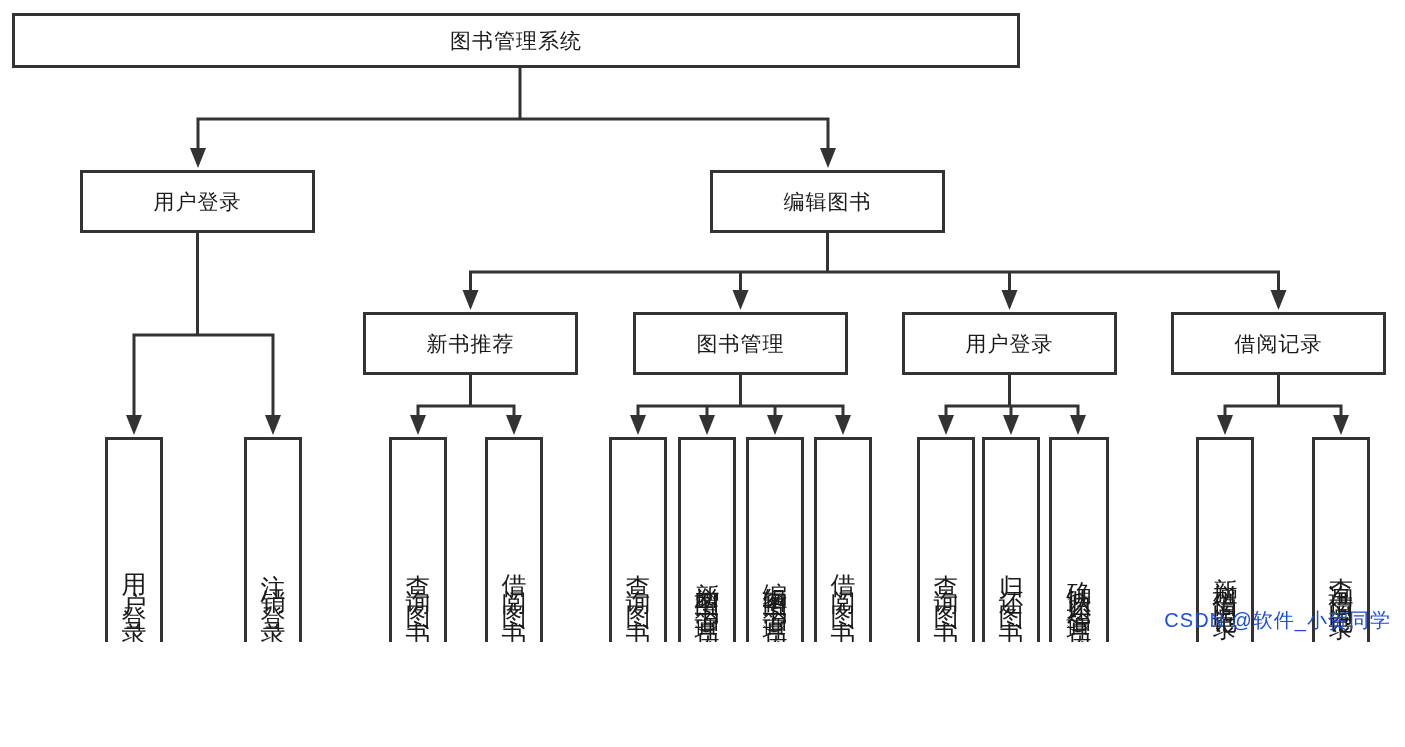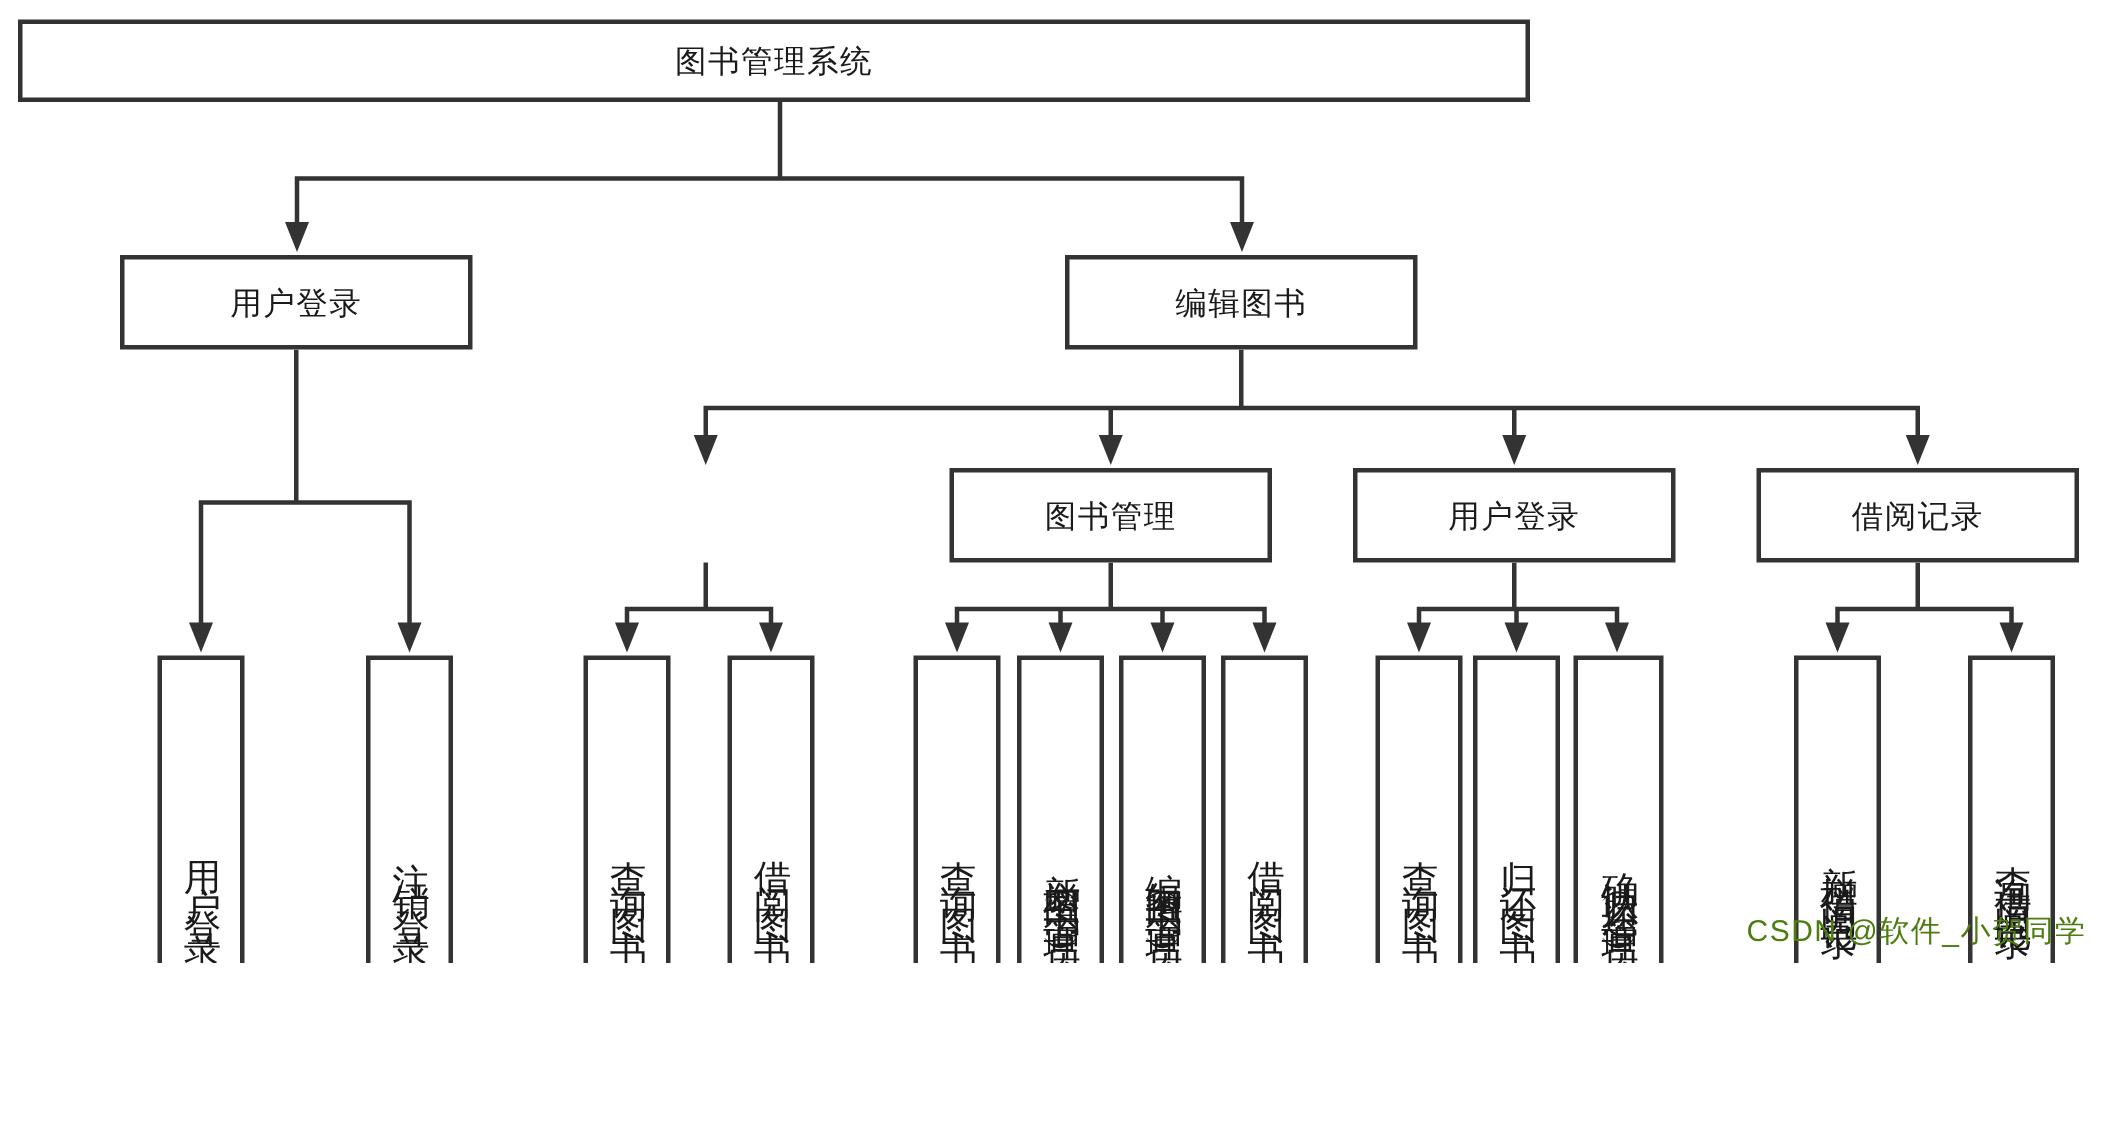--- a/index.html
+++ b/index.html
@@ -43,21 +43,21 @@
     line-height: 1;
     letter-spacing: 16px;
   }
   .node.v.medium { letter-spacing: 8px; }
   .node.v.tight  { letter-spacing: 6px; }
   #watermark {
     position: absolute;
     right: 14px;
     bottom: 8px;
     font-size: 20px;
-    color: #4d7c0f;
+    color: #1d4ed8;
     letter-spacing: 1px;
     z-index: 3;
     white-space: nowrap;
   }
 </style>
 </head>
 <body>
 
 <div id="canvas">
 
@@ -82,20 +82,21 @@
                M1070,415 L1086,415 L1078,435 Z
                M1217,415 L1233,415 L1225,435 Z M1333,415 L1349,415 L1341,435 Z"></path>
     </g>
   </svg>
 
   <div class="node h" style="left:12px; top:13px; width:1008px; height:55px;">图书管理系统</div>
 
   <div class="node h" style="left:80px; top:170px; width:235px; height:63px;">用户登录</div>
   <div class="node h" style="left:710px; top:170px; width:235px; height:63px;">编辑图书</div>
 
+  <div class="node h" style="left:363px; top:312px; width:215px; height:63px;">新书推荐</div>
   <div class="node h" style="left:633px; top:312px; width:215px; height:63px;">图书管理</div>
   <div class="node h" style="left:902px; top:312px; width:215px; height:63px;">用户登录</div>
   <div class="node h" style="left:1171px; top:312px; width:215px; height:63px;">借阅记录</div>
 
   <div class="node v" style="left:105px; top:437px; width:58px; height:298px;">用户登录</div>
   <div class="node v" style="left:244px; top:437px; width:58px; height:298px;">注销登录</div>
 
   <div class="node v" style="left:389px; top:437px; width:58px; height:298px;">查询图书</div>
   <div class="node v" style="left:485px; top:437px; width:58px; height:298px;">借阅图书</div>
 

